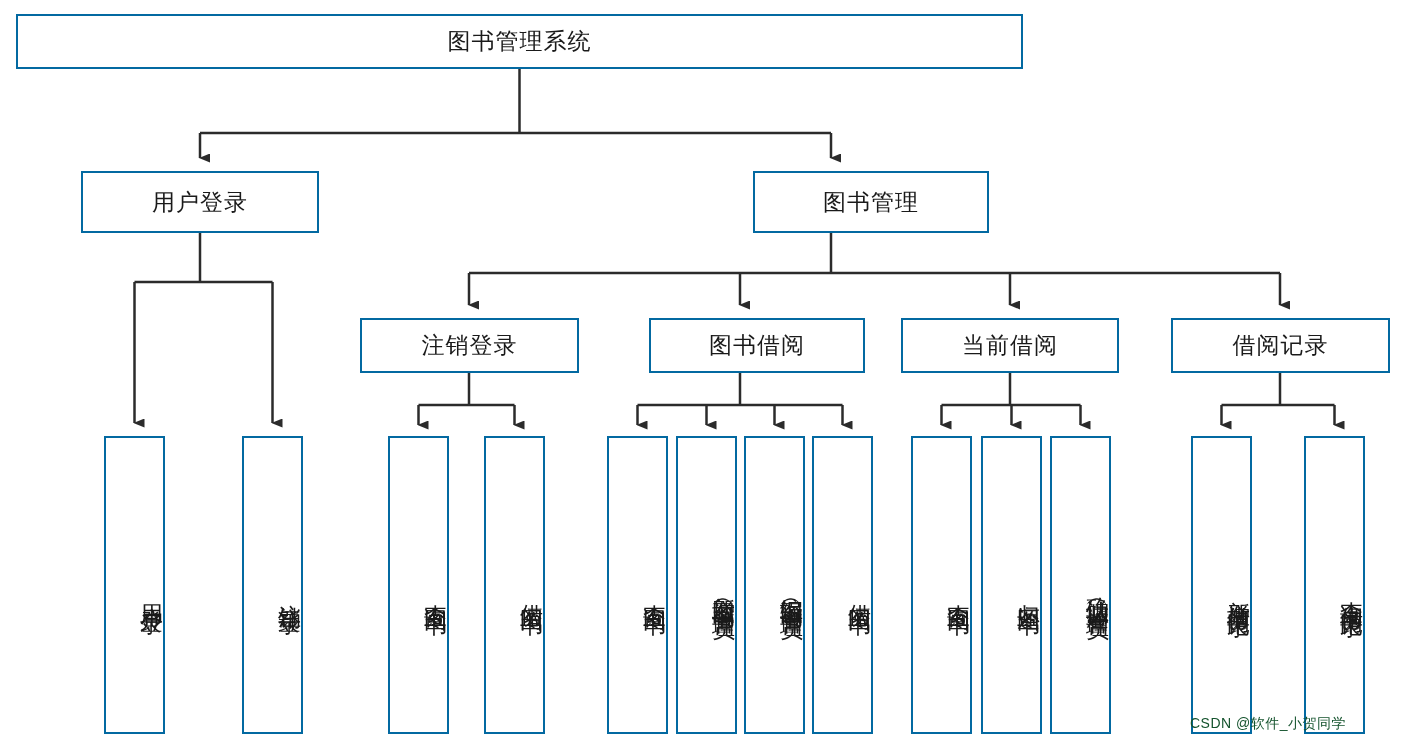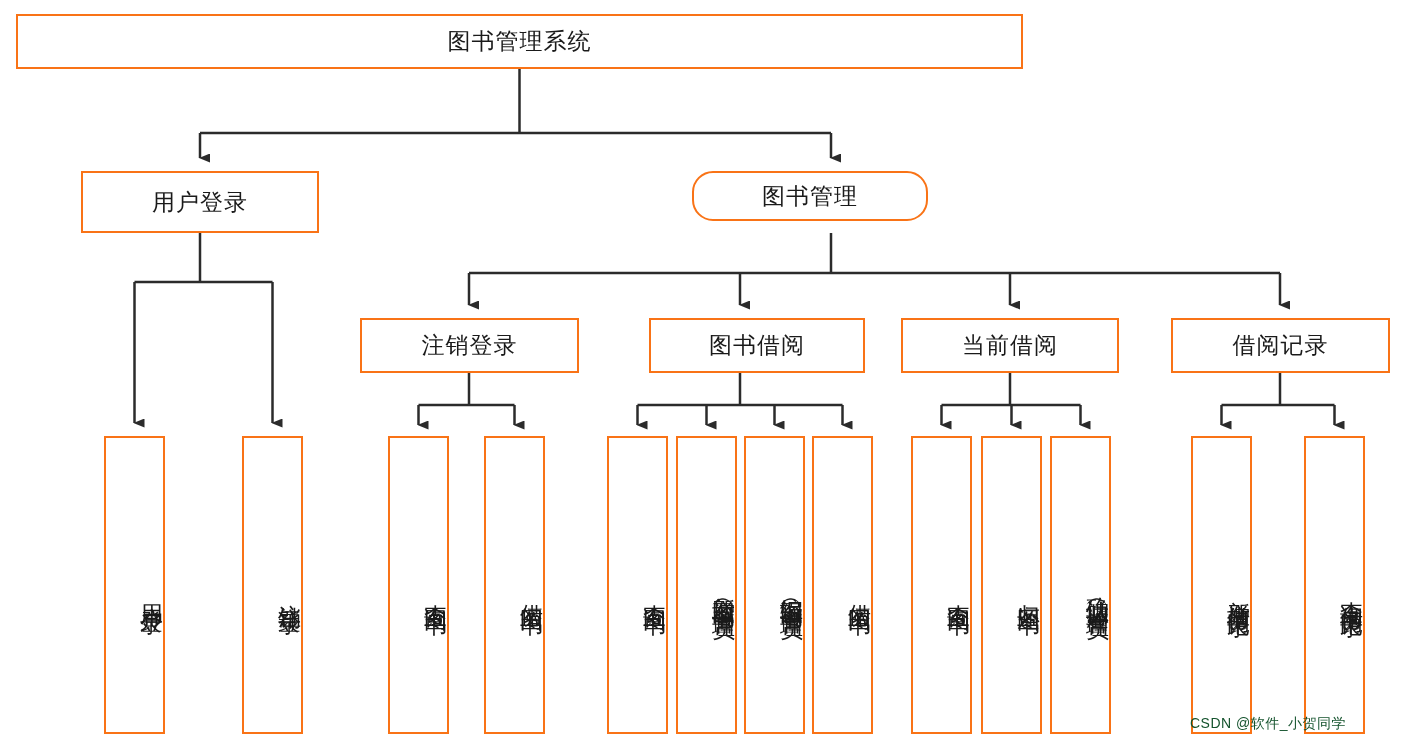--- a/index.html
+++ b/index.html
@@ -23,21 +23,21 @@
     position: absolute;
     left: 0;
     top: 0;
     width: 1405px;
     height: 747px;
     pointer-events: none;
   }
   .node {
     position: absolute;
     box-sizing: border-box;
-    border: 2px solid #f97316;
+    border: 2px solid #0369a1;
     background: #ffffff;
     display: flex;
     align-items: center;
     justify-content: center;
     color: #1a1a1a;
   }
   .node.horiz {
     font-size: 23px;
     letter-spacing: 1px;
   }
@@ -121,21 +121,21 @@
     </g>
   </svg>
 
   <div class="node horiz" style="left:16px; top:14px; width:1007px; height:55px;">
     <span>图书管理系统</span>
   </div>
 
   <div class="node horiz" style="left:81px; top:171px; width:238px; height:62px;">
     <span>用户登录</span>
   </div>
-  <div class="node horiz" style="left:692px; top:171px; width:236px; height:50px;border-radius:21px;">
+  <div class="node horiz" style="left:753px; top:171px; width:236px; height:62px;">
     <span>图书管理</span>
   </div>
 
   <div class="node horiz" style="left:360px; top:318px; width:219px; height:55px;">
     <span>注销登录</span>
   </div>
   <div class="node horiz" style="left:632px; top:318px; width:216px; height:55px;margin-left:17px;">
     <span>图书借阅</span>
   </div>
   <div class="node horiz" style="left:901px; top:318px; width:218px; height:55px;">

